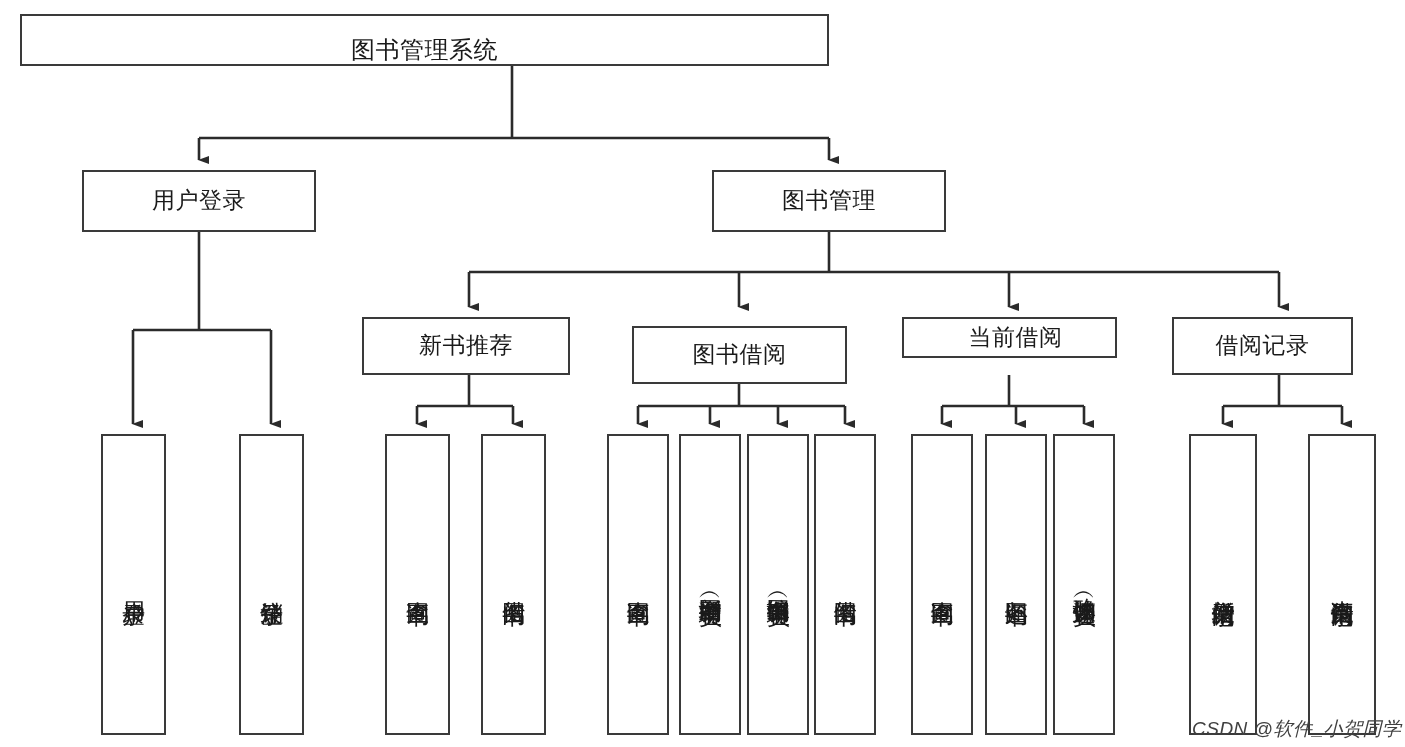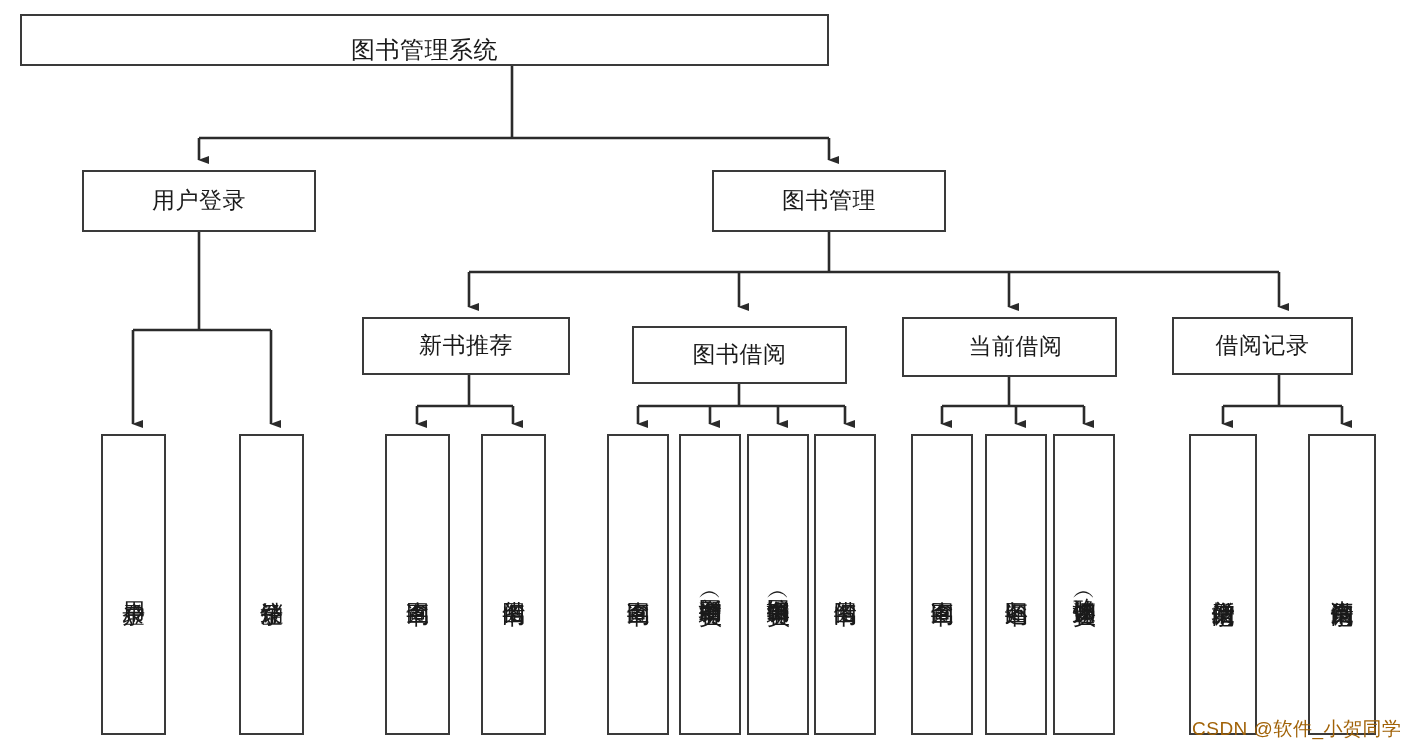--- a/index.html
+++ b/index.html
@@ -49,23 +49,24 @@
     writing-mode: vertical-rl;
     text-orientation: upright;
     line-height: 1.1;
     letter-spacing: 1px;
     max-height: 284px;
   }
   .node.root .label { font-size: 24px; }
   .watermark {
     position: absolute;
     font-size: 19px;
-    color: #a16207;
+    color: #404040;
     white-space: nowrap;
     letter-spacing: 0.5px;
+    font-style: italic;
   }
 </style>
 </head>
 <body>
 
 <div id="canvas">
 
   <svg class="wires" viewBox="0 0 1405 747" xmlns="http://www.w3.org/2000/svg">
     <defs>
       <marker id="arrowhead" markerWidth="9" markerHeight="11" refX="4.5" refY="10" orient="auto" markerUnits="userSpaceOnUse">
@@ -126,21 +127,21 @@
   <div class="node horizontal" style="left:712px; top:170px; width:234px; height:62px;">
     <span class="label">图书管理</span>
   </div>
 
   <div class="node horizontal" style="left:362px; top:317px; width:208px; height:58px;">
     <span class="label">新书推荐</span>
   </div>
   <div class="node horizontal" style="left:632px; top:326px; width:215px; height:58px;justify-content:center;">
     <span class="label">图书借阅</span>
   </div>
-  <div class="node horizontal" style="left:902px; top:317px; width:215px; height:60px;padding-left:12px;">
+  <div class="node horizontal" style="left:902px; top:317px; width:215px; height:41px;padding-left:12px;">
     <span class="label">当前借阅</span>
   </div>
   <div class="node horizontal" style="left:1172px; top:317px; width:181px; height:58px;">
     <span class="label">借阅记录</span>
   </div>
 
   <div class="node vertical" style="left:101px; top:434px; width:65px; height:301px;">
     <span class="label">用户登录</span>
   </div>
   <div class="node vertical" style="left:239px; top:434px; width:65px; height:301px;">

